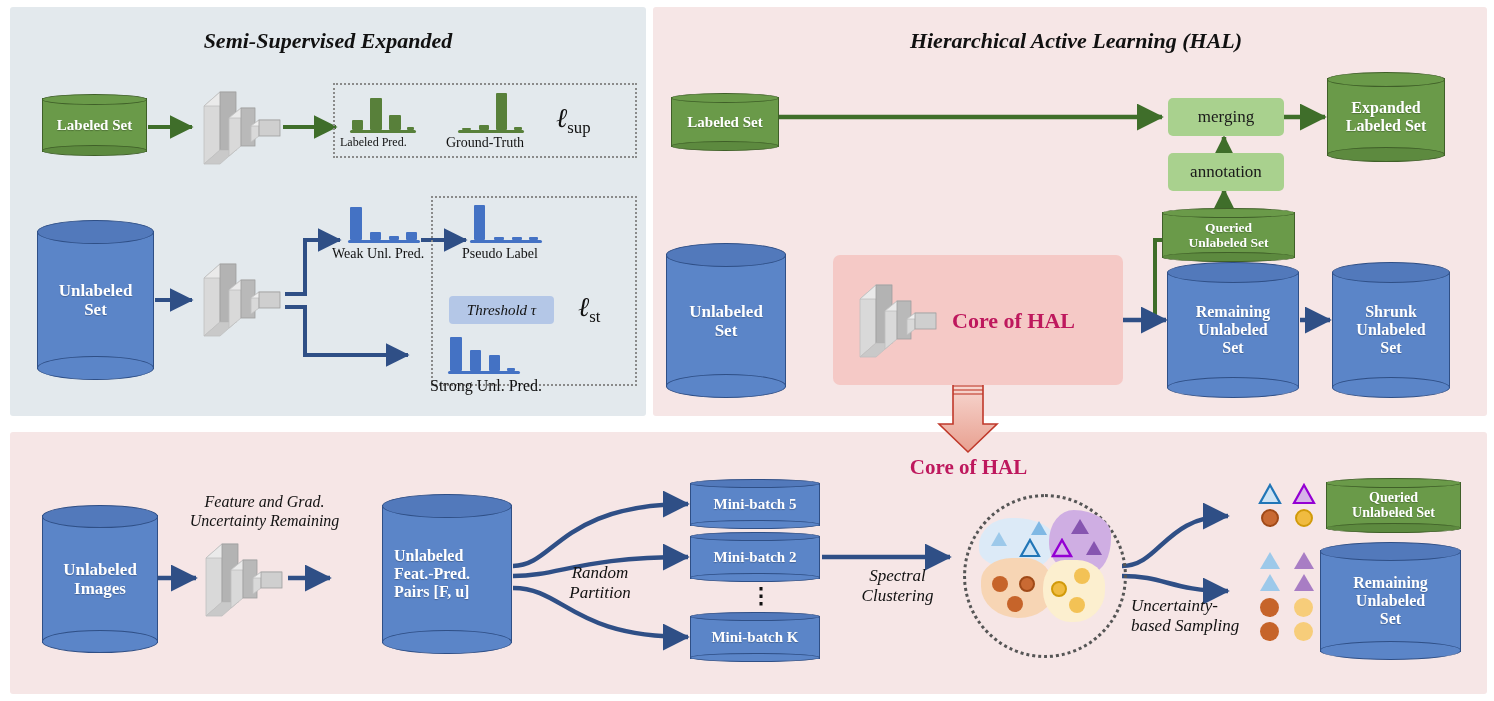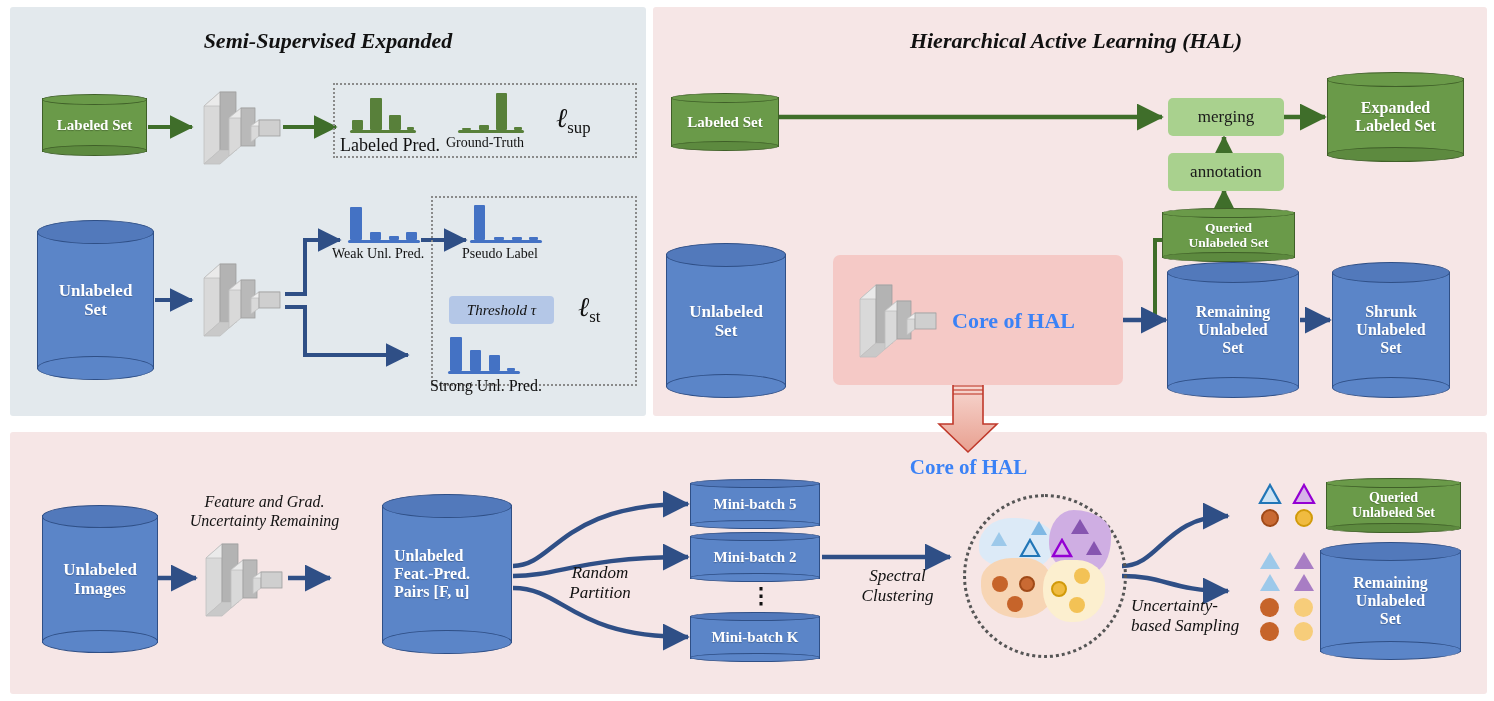--- a/index.html
+++ b/index.html
@@ -27,21 +27,21 @@
   .cyl.blue .body{background:#5b85c8;border-left:1px solid #2f4f86;border-right:1px solid #2f4f86;}
   .cyl.blue .top{background:#5279bb;border:1px solid #2f4f86;z-index:3;}
   .cyl.blue .bot{background:#5b85c8;border:1px solid #2f4f86;z-index:1;}
 
   
   .pbox{position:absolute;background:#a9d18e;border-radius:5px;
         display:flex;align-items:center;justify-content:center;color:#1a1a1a;}
   .thbox{position:absolute;background:#b4c7e7;border-radius:4px;
         display:flex;align-items:center;justify-content:center;color:#111;}
   .corebox{position:absolute;background:#f5c9c6;border-radius:7px;}
-  .coretext{position:absolute;color:#3b82f6;font-weight:bold;}
+  .coretext{position:absolute;color:#be185d;font-weight:bold;}
 
   
   .dotgrp{position:absolute;border:2px dotted #8a8a8a;}
   .loss{position:absolute;font-style:italic;color:#111;}
   .loss .sub{font-style:normal;font-size:.62em;vertical-align:sub;}
 
   
   .cap{position:absolute;color:#111;white-space:nowrap;}
   .ital{position:absolute;font-style:italic;color:#111;text-align:center;line-height:1.2;}
 
@@ -161,21 +161,21 @@
 
 <div class="dotgrp" style="left:333px;top:83px;width:300px;height:71px;"></div>
 
 <div class="bars" style="left:350px;top:93px;width:66px;height:40px;">
   <div class="bar" style="left:2px;width:11px;height:10px;background:#58803a;"></div>
   <div class="bar" style="left:20px;width:12px;height:32px;background:#58803a;"></div>
   <div class="bar" style="left:39px;width:12px;height:15px;background:#58803a;"></div>
   <div class="bar" style="left:57px;width:7px;height:3px;background:#58803a;"></div>
   <div class="base" style="background:#58803a;"></div>
 </div>
-<div class="cap" style="left:340px;top:135px;font-size:18px;">Labeled Pred.</div>
+<div class="cap" style="left:340px;top:135px;font-size:12px;">Labeled Pred.</div>
 
 <div class="bars" style="left:458px;top:93px;width:66px;height:40px;">
   <div class="bar" style="left:4px;width:9px;height:2px;background:#58803a;"></div>
   <div class="bar" style="left:21px;width:10px;height:5px;background:#58803a;"></div>
   <div class="bar" style="left:38px;width:11px;height:37px;background:#58803a;"></div>
   <div class="bar" style="left:56px;width:8px;height:3px;background:#58803a;"></div>
   <div class="base" style="background:#58803a;"></div>
 </div>
 <div class="cap" style="left:446px;top:135px;font-size:14px;">Ground-Truth</div>
 
@@ -247,21 +247,21 @@
   <div class="bot"></div>
   <div class="body"></div>
   <div class="top"></div>
   <div class="lbl" style="font-size:15px;">Labeled Set</div>
 </div>
 
 <div class="pbox" style="left:1168px;top:98px;width:116px;height:38px;font-size:17px;">merging</div>
 
 <div class="pbox" style="left:1168px;top:153px;width:116px;height:38px;font-size:17px;">annotation</div>
 
-<div class="cyl green" style="left:1327px;top:72px;width:137px;height:90px;text-decoration:underline;">
+<div class="cyl green" style="left:1327px;top:72px;width:118px;height:90px;text-decoration:underline;">
   <div class="bot"></div>
   <div class="body"></div>
   <div class="top"></div>
   <div class="lbl" style="font-size:16px;white-space:pre-line;">Expanded
 Labeled Set</div>
 </div>
 
 <div class="cyl green" style="left:1162px;top:208px;width:133px;height:54px;">
   <div class="bot"></div>
   <div class="body"></div>

